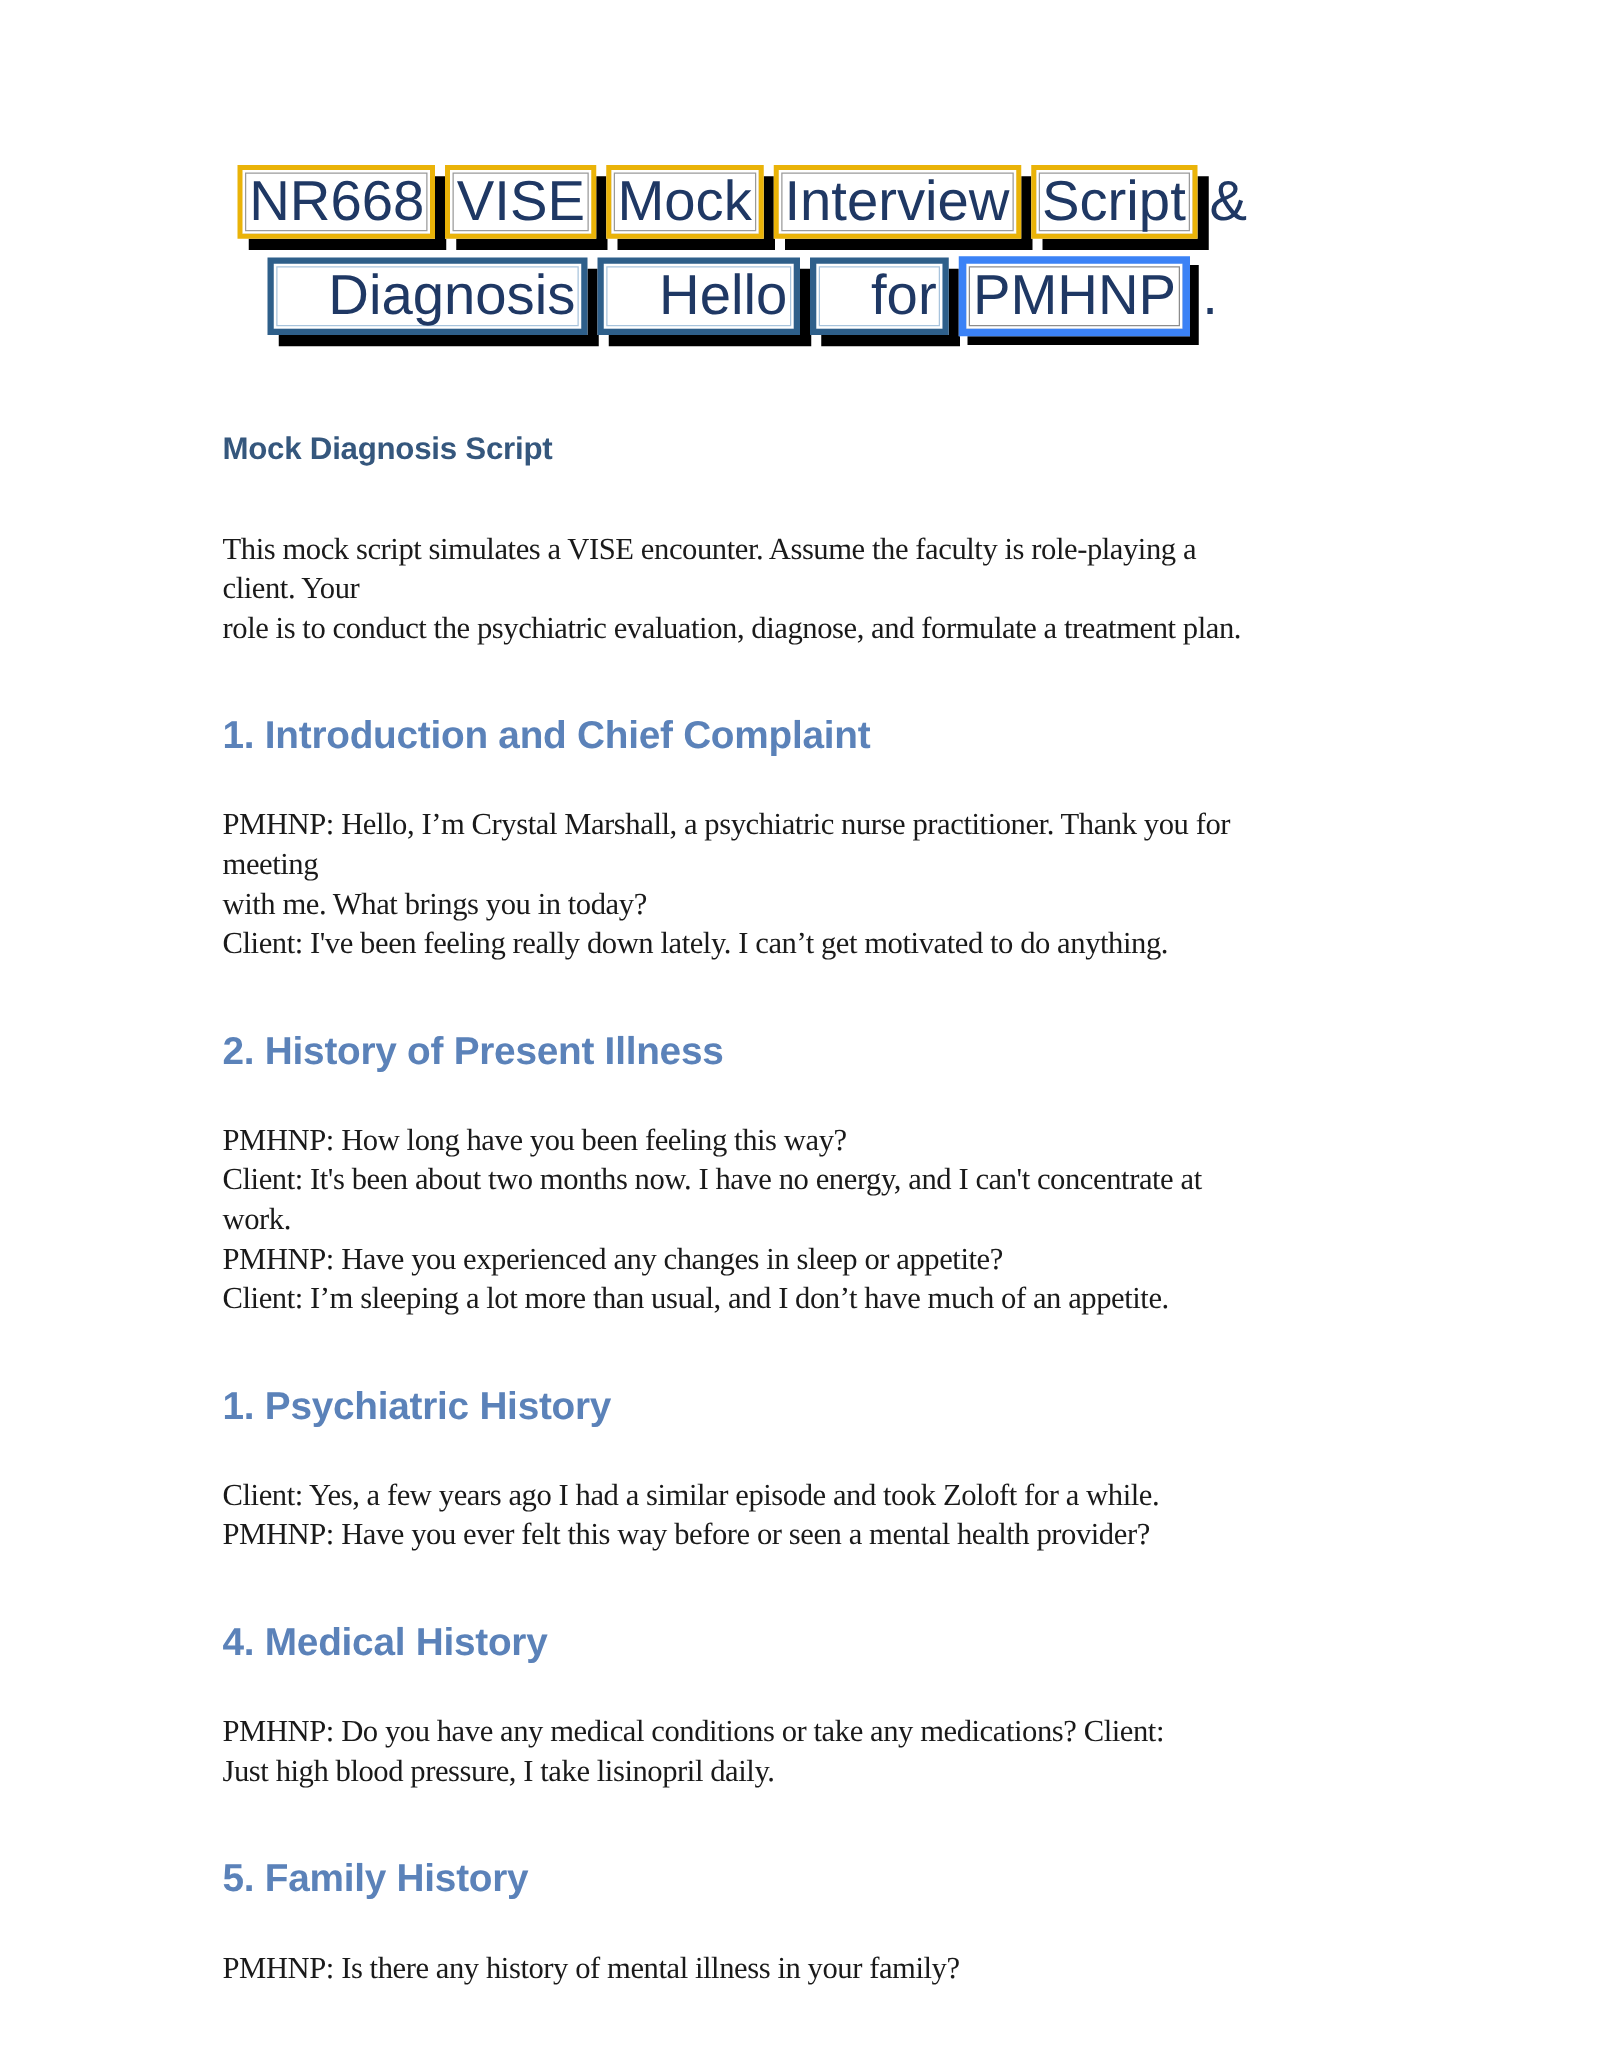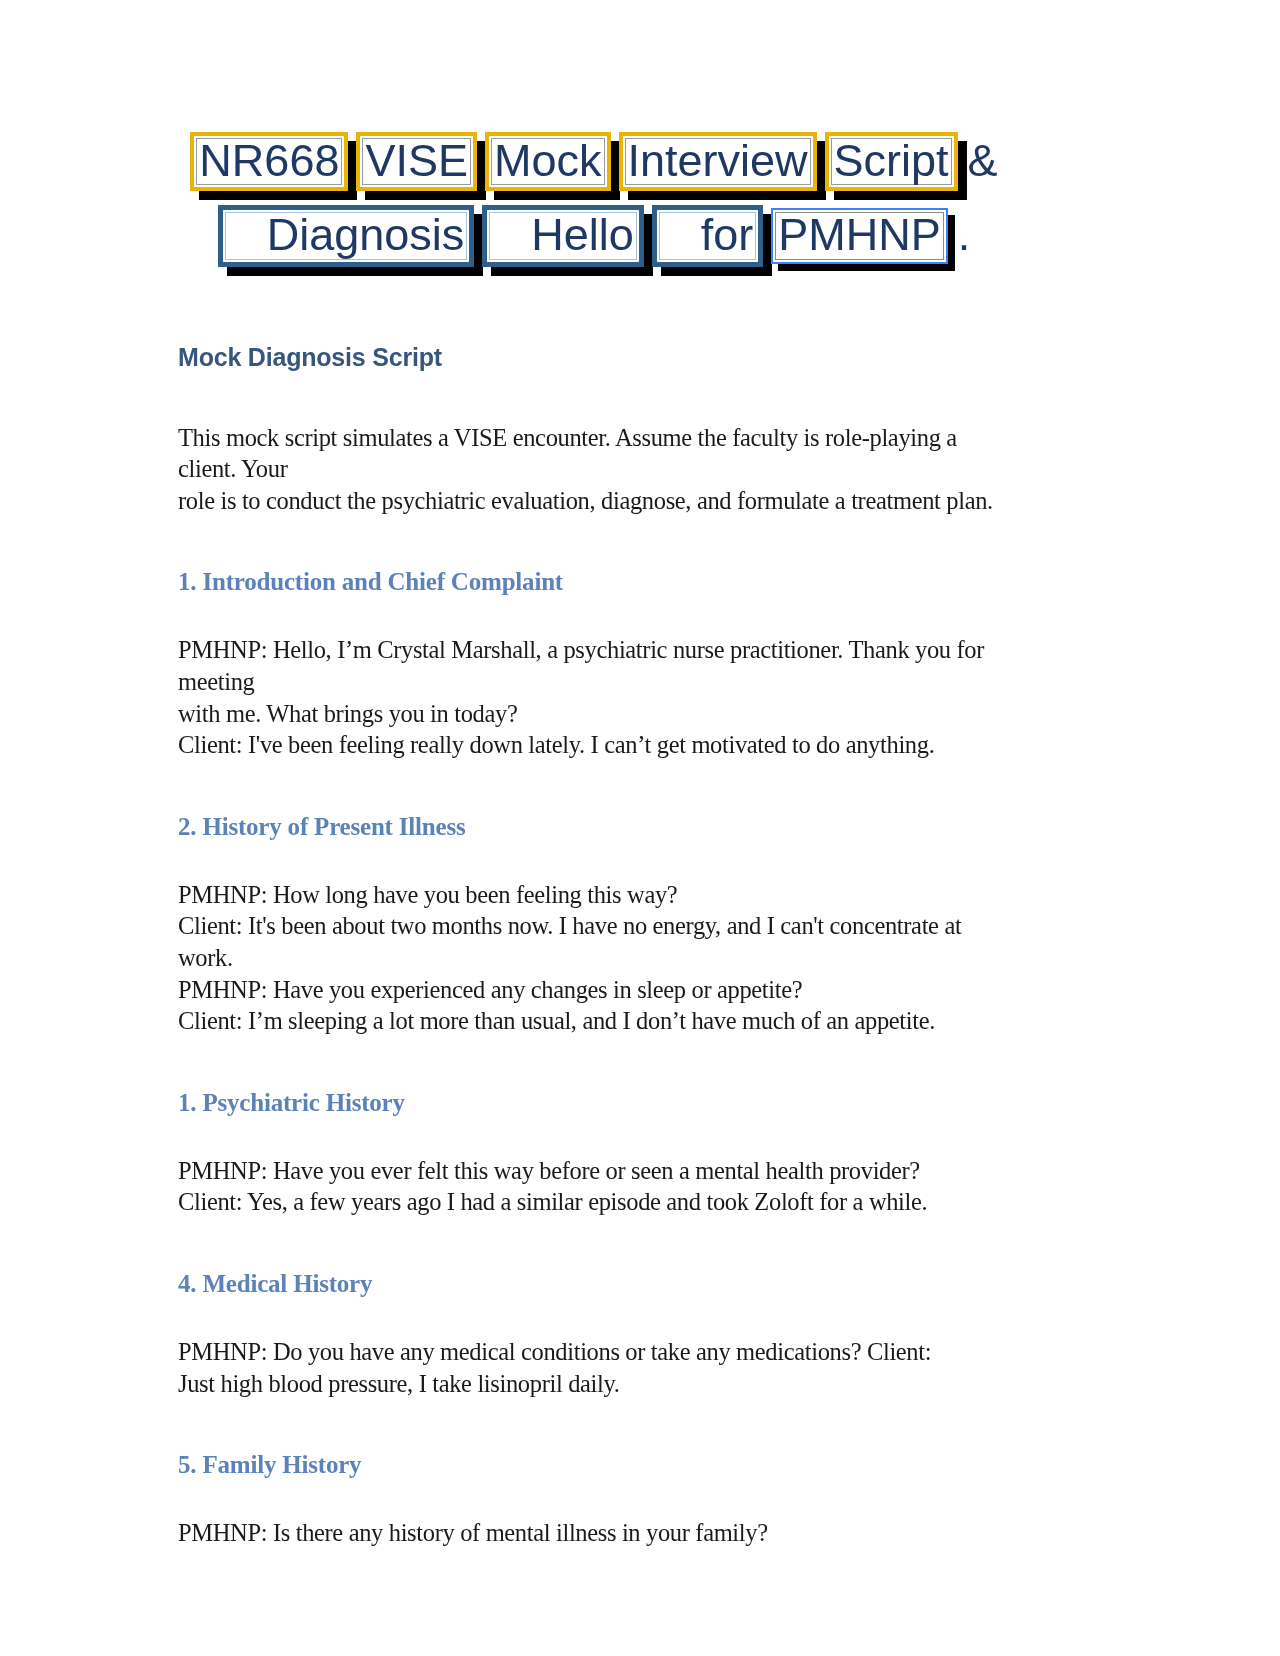--- a/index.html
+++ b/index.html
@@ -74,21 +74,21 @@
     border: 5px solid #2E5F8A;
     box-shadow:
       inset 0 0 0 2px #ffffff,
       inset 0 0 0 3px #a8c4dd,
       9px 9px 0 0 #000000;
     padding-left: 44px;
   }
 
   
   .tbox.gray {
-    border: 2px solid #3b82f6;
+    border: 6px solid #3b82f6;
     box-shadow:
       inset 0 0 0 2px #ffffff,
       inset 0 0 0 3px #8c8c8c,
       7px 7px 0 0 #000000;
   }
 
   .title-plain {
     display: inline-block;
     font-family: "Liberation Sans", sans-serif;
     font-size: 45px;
@@ -103,22 +103,22 @@
     font-family: "Liberation Sans", sans-serif;
     font-size: 25px;
     font-weight: bold;
     color: #35577D;
     margin: 0;
     padding: 0;
     letter-spacing: -0.2px;
   }
 
   h3.sub-title {
-    font-family: Liberation Serif, serif;
-    font-size: 25px;
+    font-family: Liberation Sans, sans-serif;
+    font-size: 31px;
     font-weight: bold;
     color: #5B82B9;
     margin: 0;
     padding: 0;
     letter-spacing: -0.2px;
   }
 
   
   p.body {
     font-family: "Liberation Serif", serif;
@@ -182,22 +182,22 @@
       <span class="ln">Client: It's been about two months now. I have no energy, and I can't concentrate at work.</span>
       <span class="ln">PMHNP: Have you experienced any changes in sleep or appetite?</span>
       <span class="ln">Client: I’m sleeping a lot more than usual, and I don’t have much of an appetite.</span>
     </p>
 
     <div class="gap-lg"></div>
 
     <h3 class="sub-title">1. Psychiatric History</h3>
     <div class="gap-md"></div>
     <p class="body">
+      <span class="ln">Client: Yes, a few years ago I had a similar episode and took Zoloft for a while.</span>
       <span class="ln">PMHNP: Have you ever felt this way before or seen a mental health provider?</span>
-      <span class="ln">Client: Yes, a few years ago I had a similar episode and took Zoloft for a while.</span>
     </p>
 
     <div class="gap-lg"></div>
 
     <h3 class="sub-title">4. Medical History</h3>
     <div class="gap-md"></div>
     <p class="body">
       <span class="ln">PMHNP: Do you have any medical conditions or take any medications? Client:</span>
       <span class="ln">Just high blood pressure, I take lisinopril daily.</span>
     </p>

